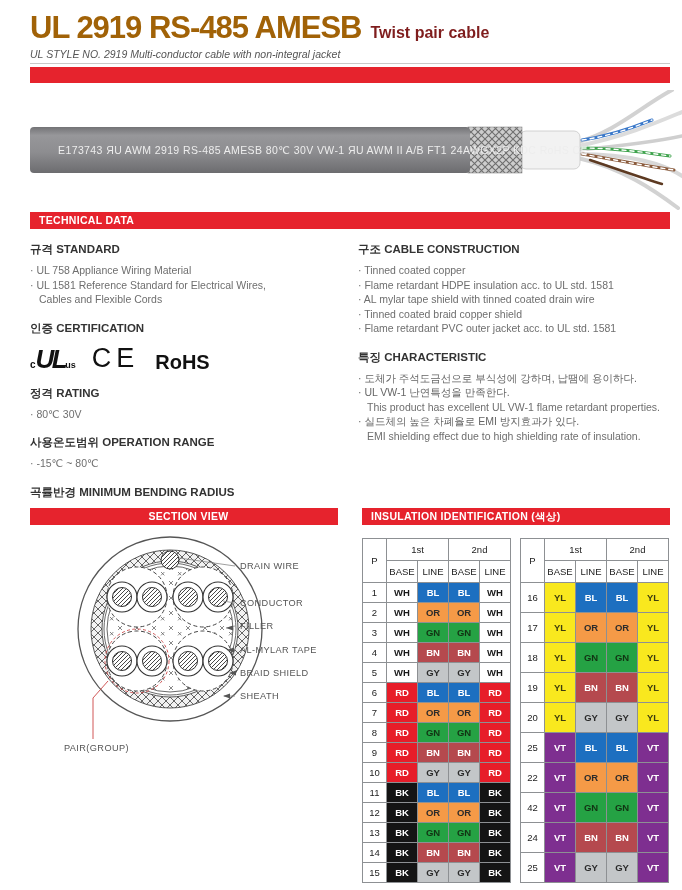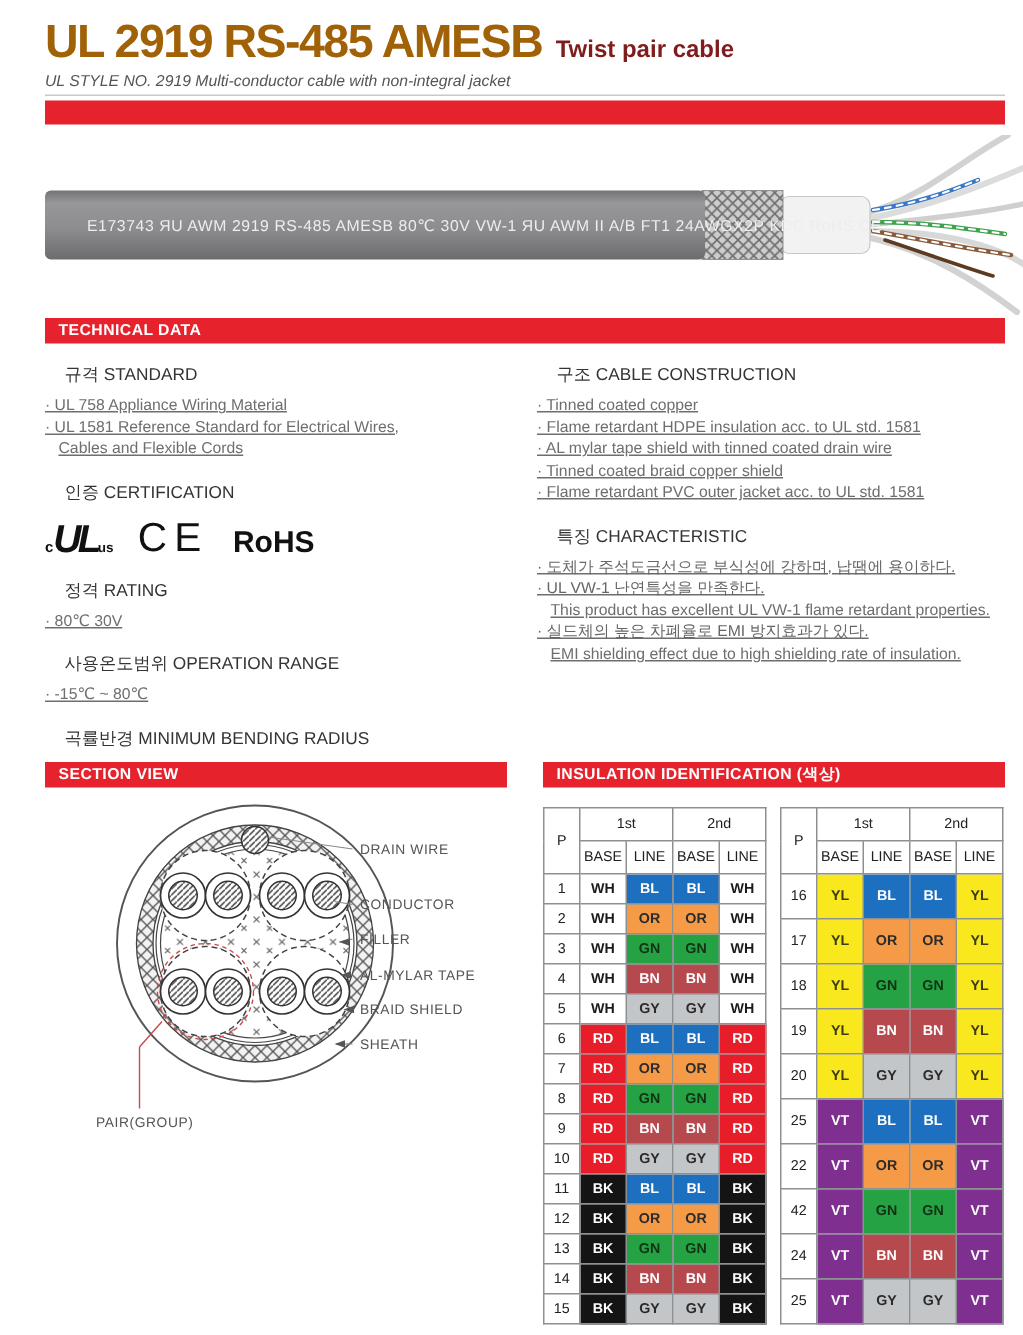--- a/index.html
+++ b/index.html
@@ -12,31 +12,31 @@
   .title-row { position:absolute; top:10px; left:30px; white-space:nowrap; }
   .title-main { font-size:31px; font-weight:bold; letter-spacing:-1px; color:#a16207; }
   .title-suffix { font-size:16px; font-weight:bold; margin-left:9px; color:#7f1d1d; }
   .subtitle { position:absolute; top:48px; left:30px; font-size:10.5px; font-style:italic; color:#555; }
   .head-rule { position:absolute; top:63px; left:30px; width:640px; height:0; border-top:1px solid #c9c9c9; }
   .red-band { position:absolute; top:67px; left:30px; width:640px; height:16px; background:var(--red,#e6232d); }
   
   .sec-bar { position:absolute; height:17px; background:var(--red,#e6232d); color:#fff;
     font-size:10.5px; font-weight:bold; letter-spacing:.3px; line-height:17px; padding-left:9px; box-sizing:border-box; }
   .bar-tech { top:212px; left:30px; width:640px; }
-  .bar-section { top:508px; left:30px; width:308px; }
+  .bar-section { top:508px; left:30px; width:308px;text-align:center; }
   .bar-insul { top:508px; left:362px; width:308px; }
   
   .cable-fig { position:absolute; top:90px; left:30px; width:652px; height:120px; }
   
   .cols { position:absolute; top:242px; left:30px; width:642px; display:flex; }
   .col-l { width:328px; flex:none; }
   .col-r { width:314px; flex:none; }
-  .h { font-size:11.5px; font-weight:normal; color:#333; margin:14px 0 6px 13px; }
+  .h { font-size:11.5px; font-weight:bold; color:#333; margin:14px 0 6px 0; }
   .h:first-child { margin-top:0; }
-  .blist div, .char-item { font-size:10.5px; color:#6e6e6e; line-height:14.5px;text-decoration:underline; }
+  .blist div, .char-item { font-size:10.5px; color:#6e6e6e; line-height:14.5px; }
   .blist div { padding-left:9px; text-indent:-9px; white-space:pre-line; }
   .char-item { margin-bottom:0; }
   .char-item .ko { padding-left:9px; text-indent:-9px; color:#666; }
   .char-item .en { padding-left:9px; color:#6e6e6e; }
   
   .certs { display:flex; align-items:flex-end; gap:16px; height:30px; margin:6px 0 0 0; color:#111; }
   .mark-ul { white-space:nowrap; line-height:1; }
   .mark-ul .c { font-size:10px; font-weight:bold; vertical-align:baseline; }
   .mark-ul .ul { font-size:26px; font-weight:bold; letter-spacing:-2.5px; font-style:italic; }
   .mark-ul .us { font-size:9px; font-weight:bold; vertical-align:baseline; }

